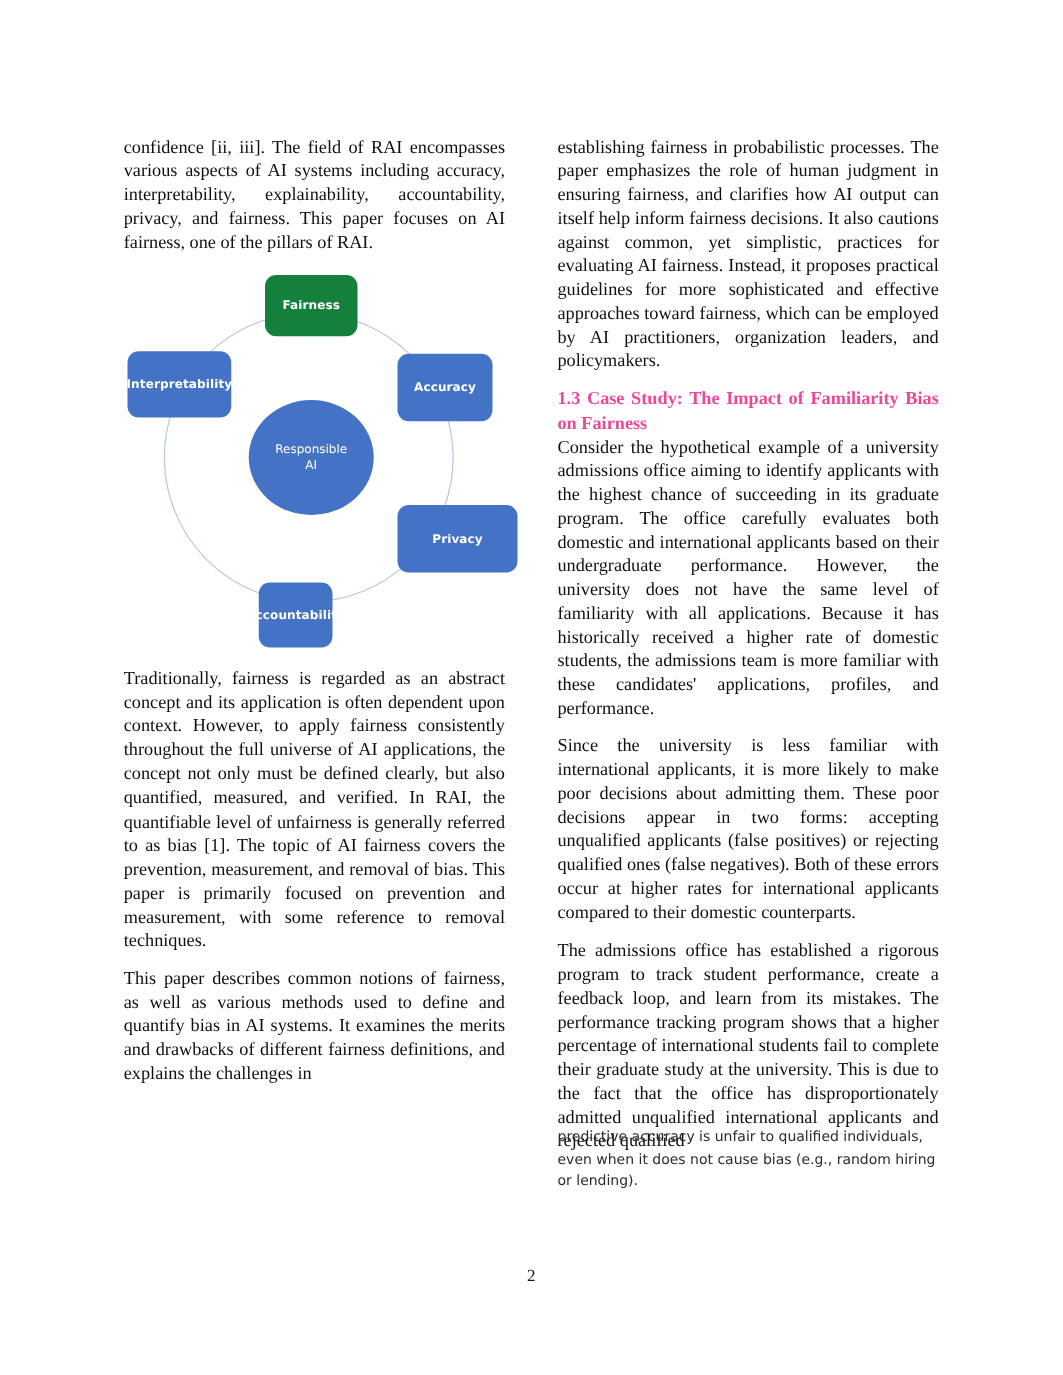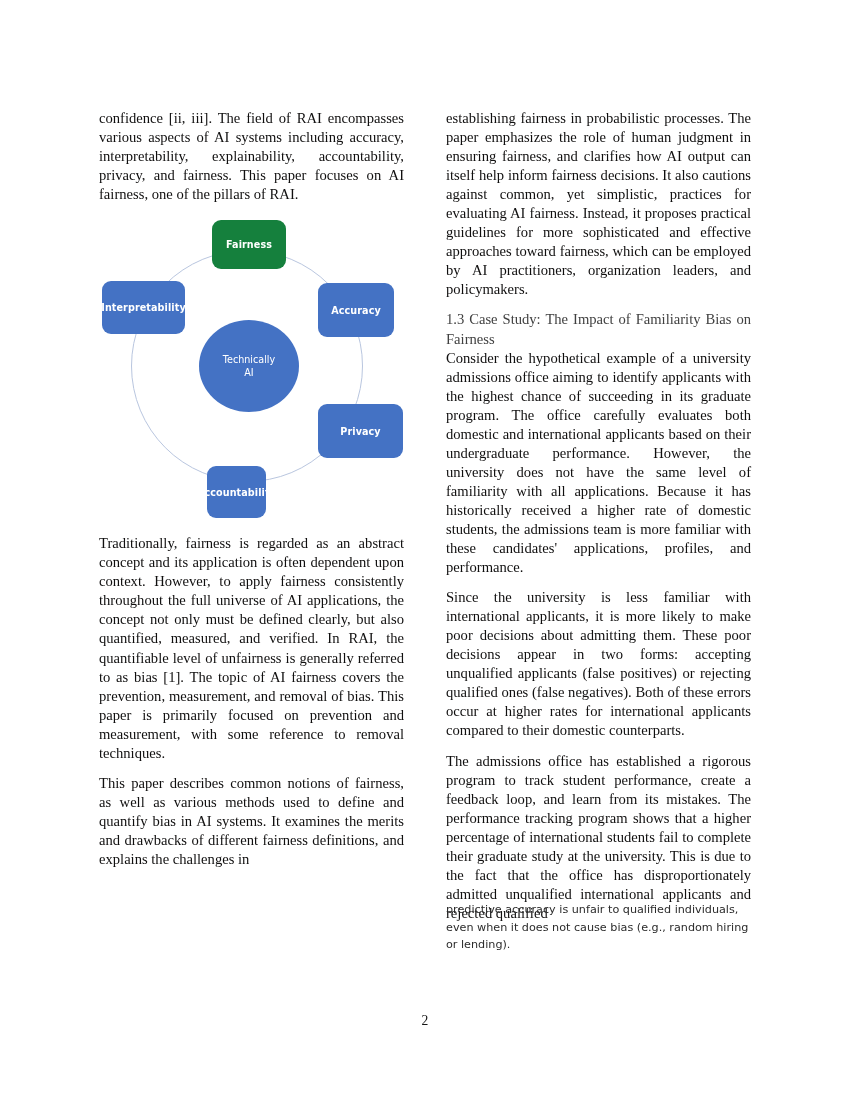--- a/index.html
+++ b/index.html
@@ -47,23 +47,23 @@
     text-align: justify;
     text-justify: inter-word;
     hyphens: none;
     color: #100f0f;
   }
 
   h2.section {
     margin: 0 0 0 0;
     font-size: 14.6px;
     line-height: 19.05px;
-    font-weight: normal;
+    font-weight: bold;
     text-align: justify;
-    color: #404040;
+    color: #ec4899;
   }
 
   
   .figure-wrap {
     margin: 14px 0 4px 0;
     position: relative;
     height: 312px;
   }
   .diagram {
     position: relative;
@@ -92,21 +92,21 @@
     display: flex;
     align-items: center;
     justify-content: center;
     text-align: center;
     box-sizing: border-box;
   }
   .node.dark { background: #15803d; }
 
   .node-fairness       { left: 113px; top: 2px;   width: 74px; height: 49px; }
   .node-accuracy       { left: 219px; top: 65px;  width: 76px; height: 54px; }
-  .node-privacy        { left: 219px; top: 186px; width: 85px; height: 54px; }
+  .node-privacy        { left: 219px; top: 186px; width: 96px; height: 54px; }
   .node-accountability { left: 108px; top: 248px; width: 59px; height: 52px; }
   .node-explainability { left: 3px;   top: 186px; width: 83px; height: 54px; }
   .node-interpretability{ left: 3px;  top: 63px;  width: 83px; height: 53px; }
 
   .core {
     position: absolute;
     left: 100px;
     top: 102px;
     width: 100px;
     height: 92px;
@@ -204,21 +204,21 @@
           <div class="node node-accountability">
             <span>Accountability</span>
           </div>
 
 
           <div class="node node-interpretability">
             <span>Interpretability</span>
           </div>
 
           <div class="core">
-            <span>Technically</span>
+            <span>Responsible</span>
             <span>AI</span>
           </div>
 
         </div>
 
       </div>
 
       <p class="body">Traditionally, fairness is regarded as an abstract concept and its application is often dependent upon context. However, to apply fairness consistently throughout the full universe of AI applications, the concept not only must be defined clearly, but also quantified, measured, and verified. In RAI, the quantifiable level of unfairness is generally referred to as bias [1]. The topic of AI fairness covers the prevention, measurement, and removal of bias. This paper is primarily focused on prevention and measurement, with some reference to removal techniques.</p>
 
       <p class="body">This paper describes common notions of fairness, as well as various methods used to define and quantify bias in AI systems. It examines the merits and drawbacks of different fairness definitions, and explains the challenges in</p>

